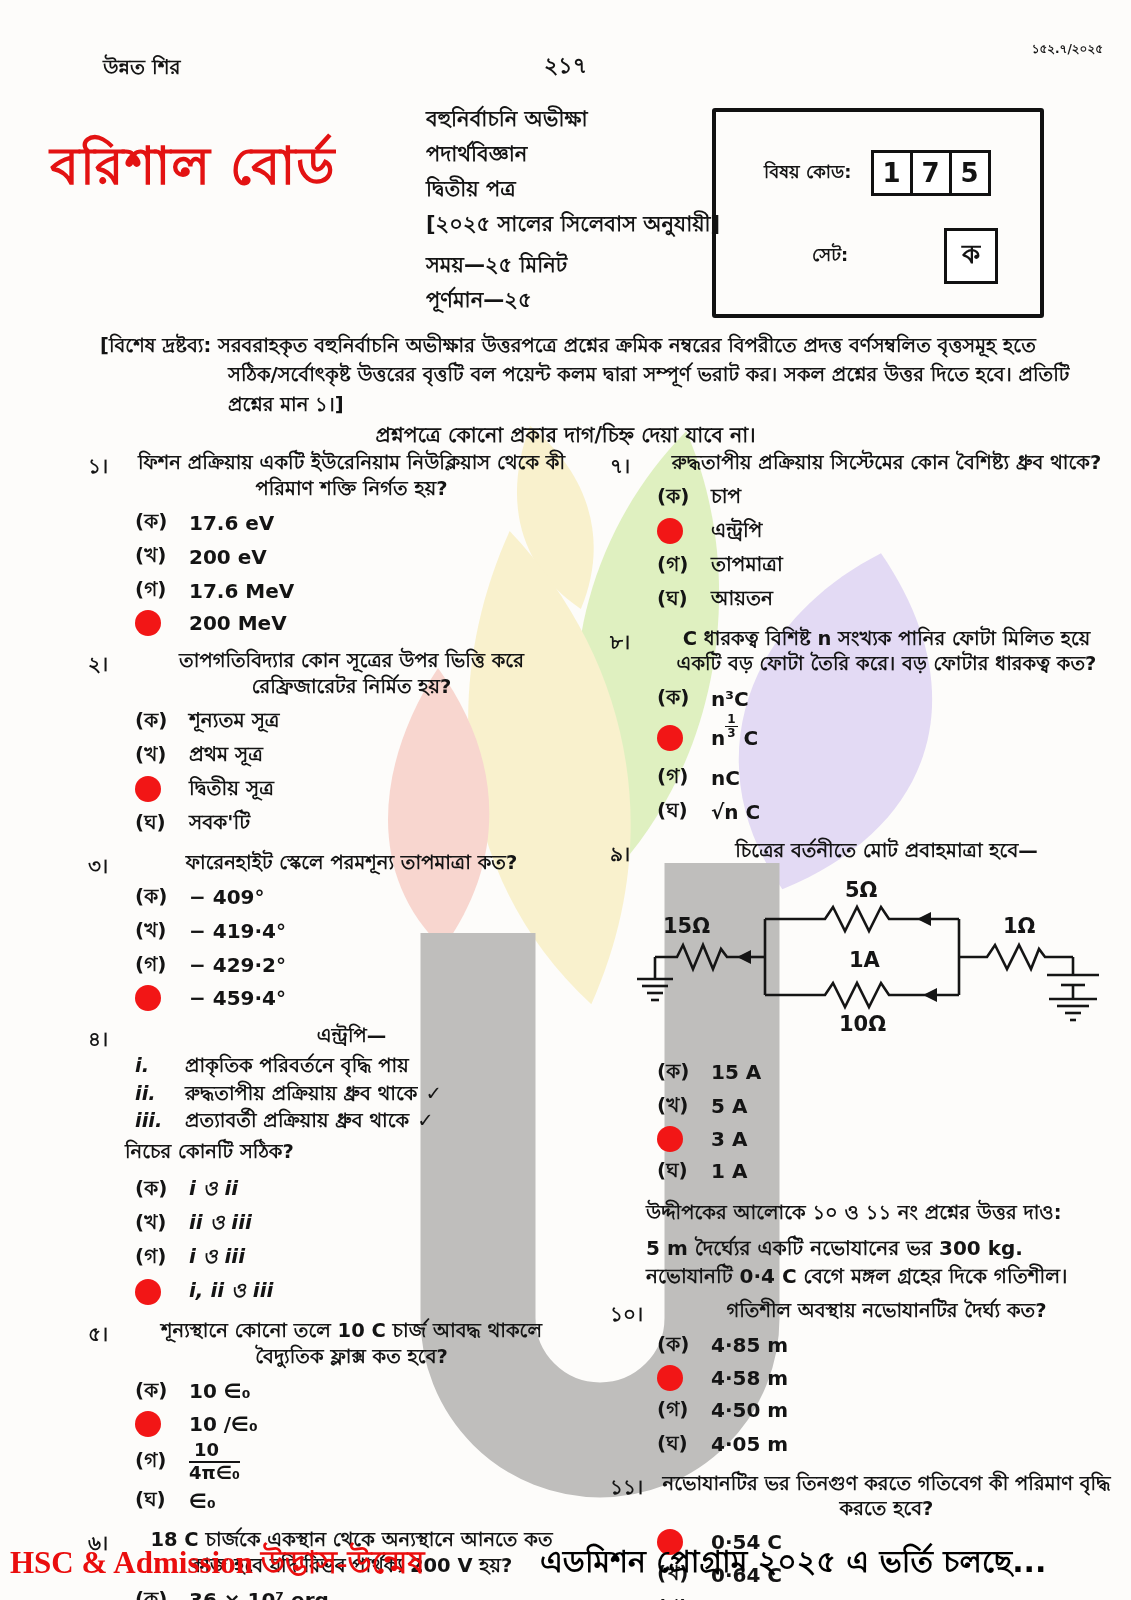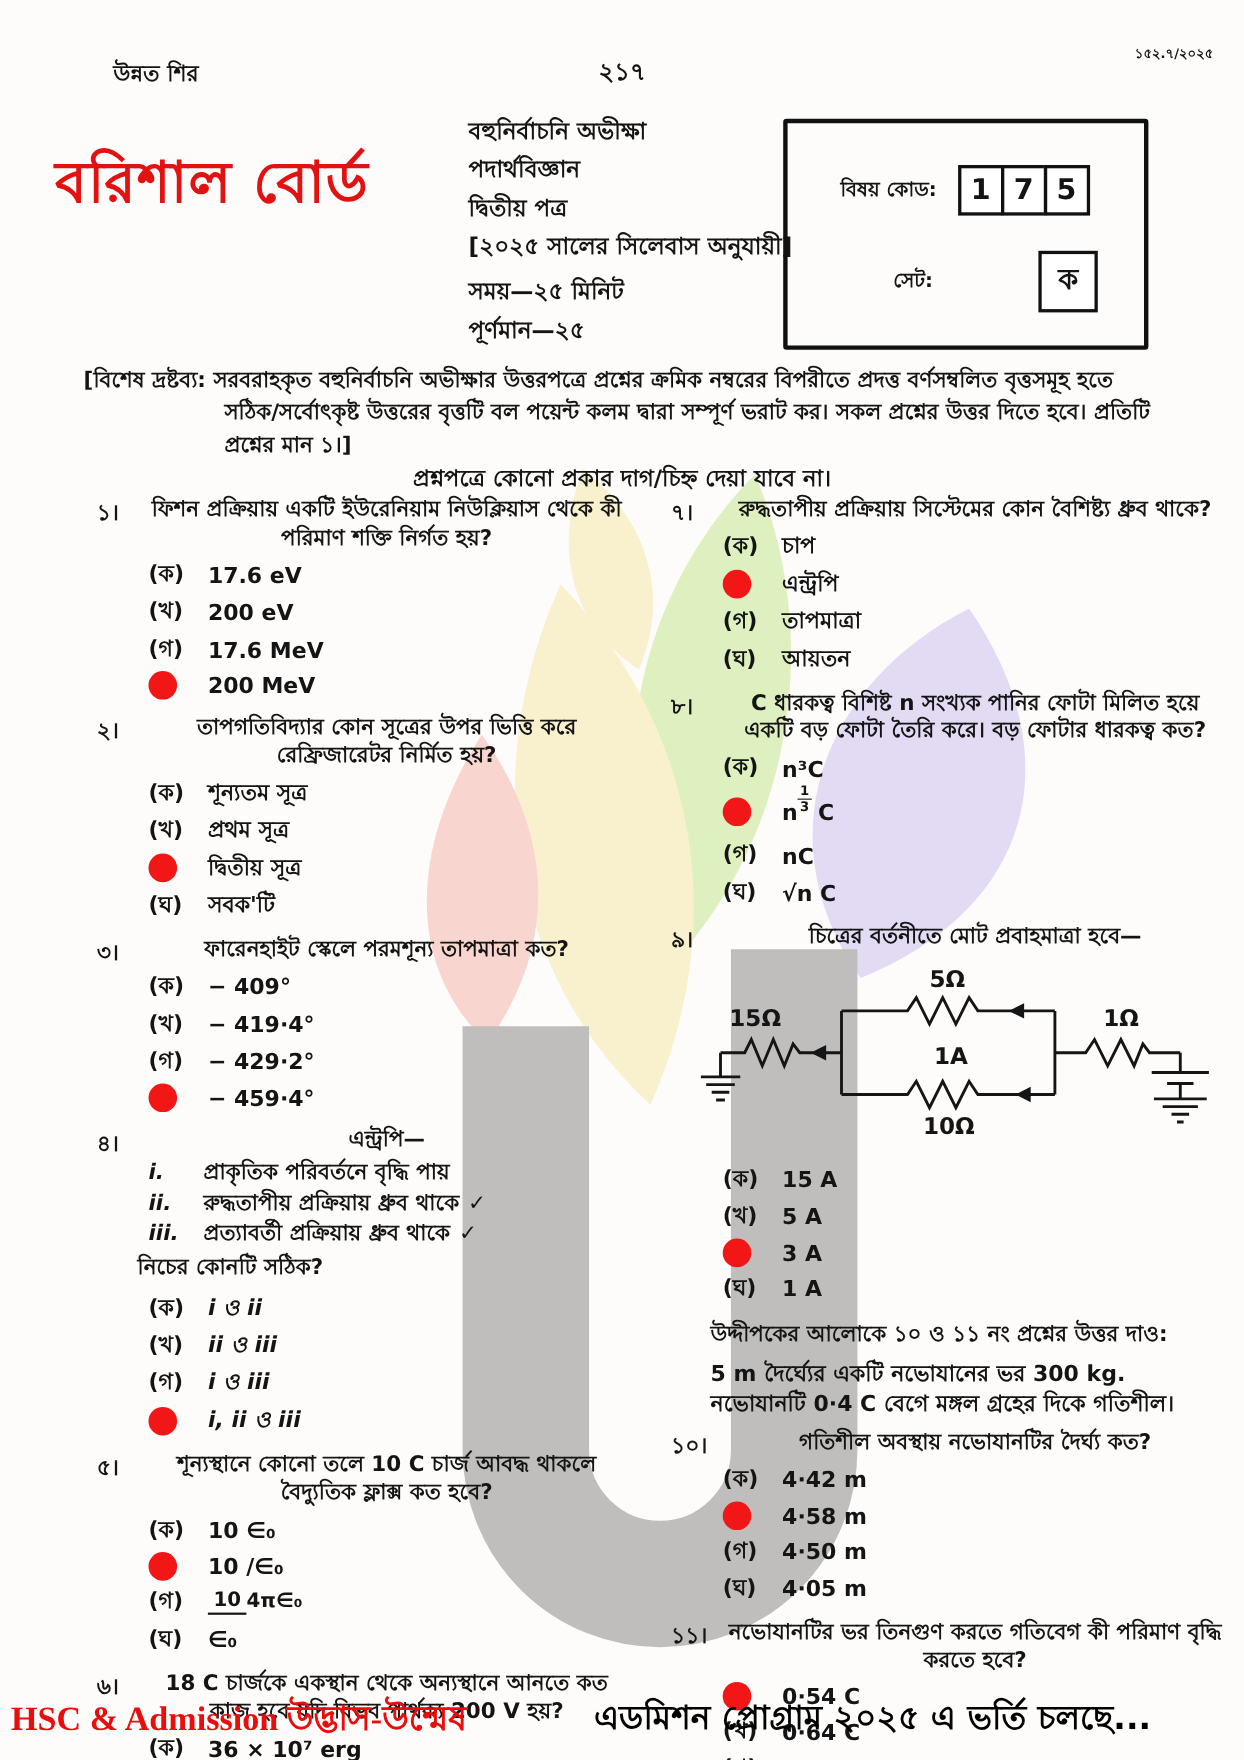--- a/index.html
+++ b/index.html
@@ -18,21 +18,21 @@
   .exam-block .gap{height:6px;}
   .code-box{left:712px;top:108px;width:332px;height:210px;border:4px solid #111;border-radius:3px;}
   .code-row{position:absolute;left:0;width:100%;display:flex;align-items:center;}
   .code-label{font-size:18px;font-weight:bold;text-align:right;}
   .digit-box{width:42px;height:46px;border:3px solid #111;margin-left:-3px;display:flex;
              align-items:center;justify-content:center;font-size:26px;font-weight:bold;background:#fff;}
   .set-box{width:54px;height:56px;border:3px solid #111;display:flex;align-items:center;
            justify-content:center;font-size:26px;font-weight:bold;background:#fff;}
 
   
-  .notice{left:76px;top:331px;width:972px;font-size:19.5px;font-weight:bold;line-height:1.5;
+  .notice{left:100px;top:331px;width:972px;font-size:19.5px;font-weight:bold;line-height:1.5;
           padding-left:128px;text-indent:-128px;}
   .center-note{left:0;right:0;top:420px;text-align:center;font-size:20.5px;font-weight:bold;}
 
   
   .col{position:absolute;top:450px;z-index:2;}
   .col-left{left:88px;width:480px;}
   .col-right{left:610px;width:506px;}
 
   .q{display:flex;margin-bottom:9px;}
   .qnum{flex:0 0 47px;font-weight:bold;font-size:20px;padding-top:1px;}
@@ -40,21 +40,21 @@
   .qtext{font-weight:bold;font-size:19.5px;line-height:1.32;margin-bottom:5px;text-align:center;}
   .opt{display:flex;align-items:center;margin:1px 0;min-height:30px;font-size:20px;font-weight:600;}
   .optlabel{flex:0 0 54px;font-weight:bold;}
   .opttext{white-space:nowrap;}
   .dot{flex:0 0 26px;width:26px;height:26px;border-radius:50%;background:#f21616;margin-right:28px;}
   .stmt{display:flex;font-size:19.5px;font-weight:600;line-height:1.3;margin:2px 0;}
   .stmtnum{flex:0 0 50px;font-style:italic;font-weight:bold;}
   .tick{margin-left:8px;font-weight:bold;}
   .subq{font-weight:bold;font-size:19.5px;margin:4px 0 4px -10px;}
 
-  .frac{display:inline-flex;flex-direction:row;align-items:center;font-size:18px;line-height:1.15;}
+  .frac{display:inline-flex;flex-direction:column;font-size:18px;line-height:1.15;}
   .frac .fnum{border-bottom:2px solid #141414;padding:0 5px;}
   .supfrac{display:inline-flex;flex-direction:column;align-items:center;font-size:12px;line-height:1.05;
            transform:translateY(-12px);font-weight:bold;}
   .supfrac .fnum{border-bottom:1.5px solid #141414;padding:0 2px;}
   .mathbase{font-size:20px;font-weight:600;}
 
   .circuit{margin:4px 0 6px -20px;}
 
   .stim{margin:6px 0 8px 0;}
   .stim-intro{font-weight:bold;font-size:19.5px;margin-bottom:4px;margin-left:36px;}
@@ -381,21 +381,21 @@
       <div class="stim-intro">উদ্দীপকের আলোকে ১০ ও ১১ নং প্রশ্নের উত্তর দাও:</div>
       <div class="stim-text">5 m দৈর্ঘ্যের একটি নভোযানের ভর 300 kg. নভোযানটি 0·4 C বেগে মঙ্গল গ্রহের দিকে গতিশীল।</div>
     </div>
 
     <div class="q">
       <span class="qnum">১০।</span>
       <div class="qbody">
         <div class="qtext">গতিশীল অবস্থায় নভোযানটির দৈর্ঘ্য কত?</div>
         <div class="opt">
             <span class="optlabel">(ক)</span>
-            <span class="opttext">4·42 m</span>
+            <span class="opttext">4·85 m</span>
           </div>
         <div class="opt">
             <span class="dot"></span>
             <span class="opttext">4·58 m</span>
           </div>
         <div class="opt">
             <span class="optlabel">(গ)</span>
             <span class="opttext">4·50 m</span>
           </div>
         <div class="opt">

